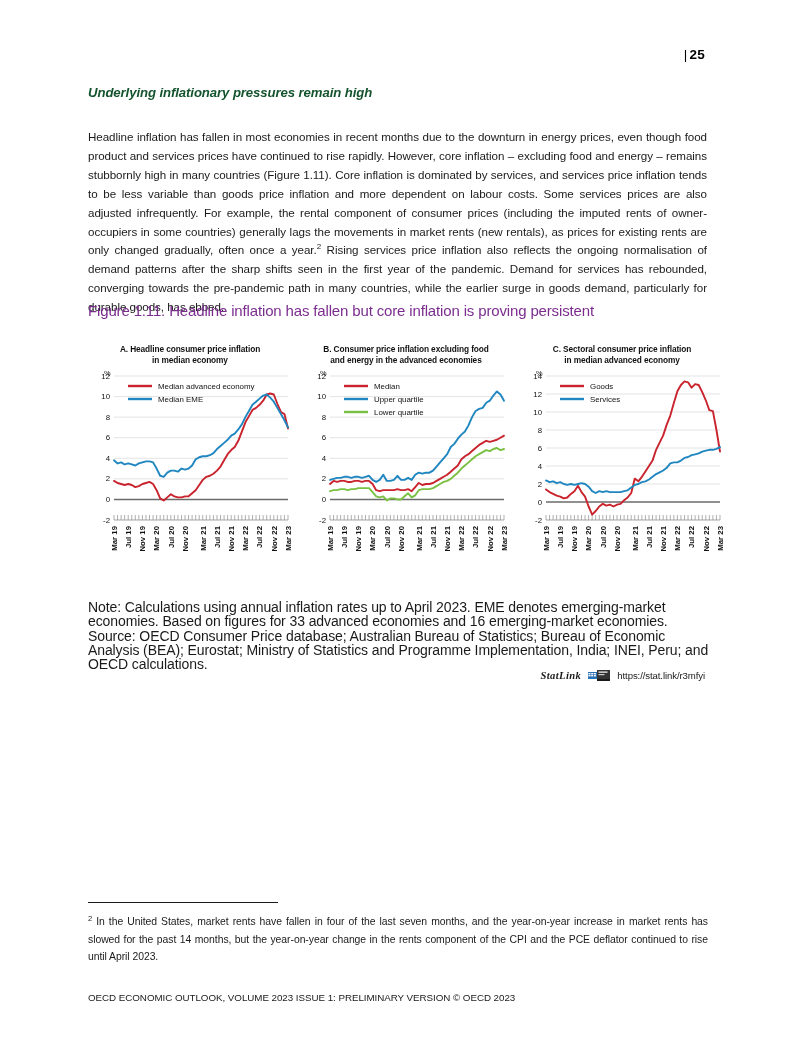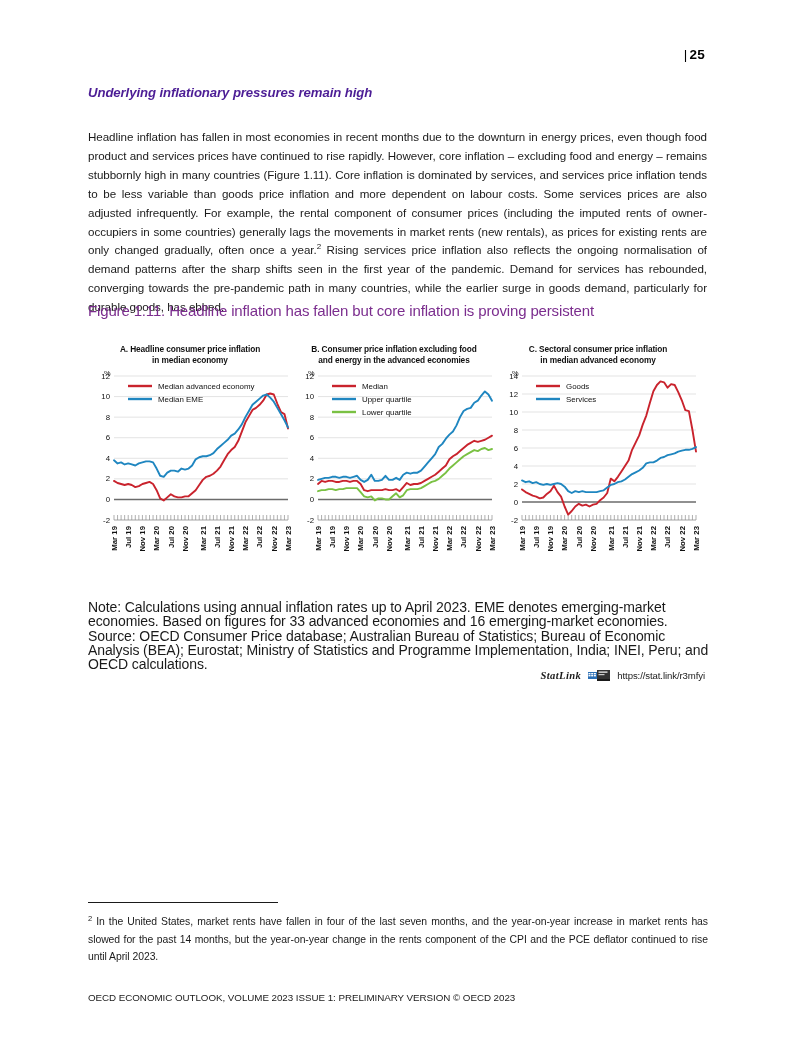--- a/index.html
+++ b/index.html
@@ -34,21 +34,21 @@
   .page-header .bar { font-weight: normal; color:#000; margin-right:2px; }
 
   
   .section-heading {
     position: absolute;
     left: 88px;
     top: 85px;
     font-size: 13.2px;
     font-style: italic;
     font-weight: bold;
-    color: #4c1d95;
+    color: #14532d;
     letter-spacing: -.1px;
   }
   .body-text {
     position: absolute;
     left: 88px;
     top: 118px;
     width: 619px;
     font-size: 11.6px;
     line-height: 18.9px;
     color: #1a1a1a;
@@ -67,21 +67,21 @@
     font-weight: normal;
     color: #7b2d8e;
     letter-spacing: -.15px;
   }
   .panels {
     position: absolute;
     left: 88px;
     top: 344px;
     width: 620px;
     display: flex;
-    gap: 0;
+    gap: 12px;
   }
   .panel { width: 204px; }
   .panel-title {
     font-size: 8.3px;
     font-weight: bold;
     color: #111;
     text-align: center;
     line-height: 11px;
     height: 24px;
     letter-spacing: -.1px;

